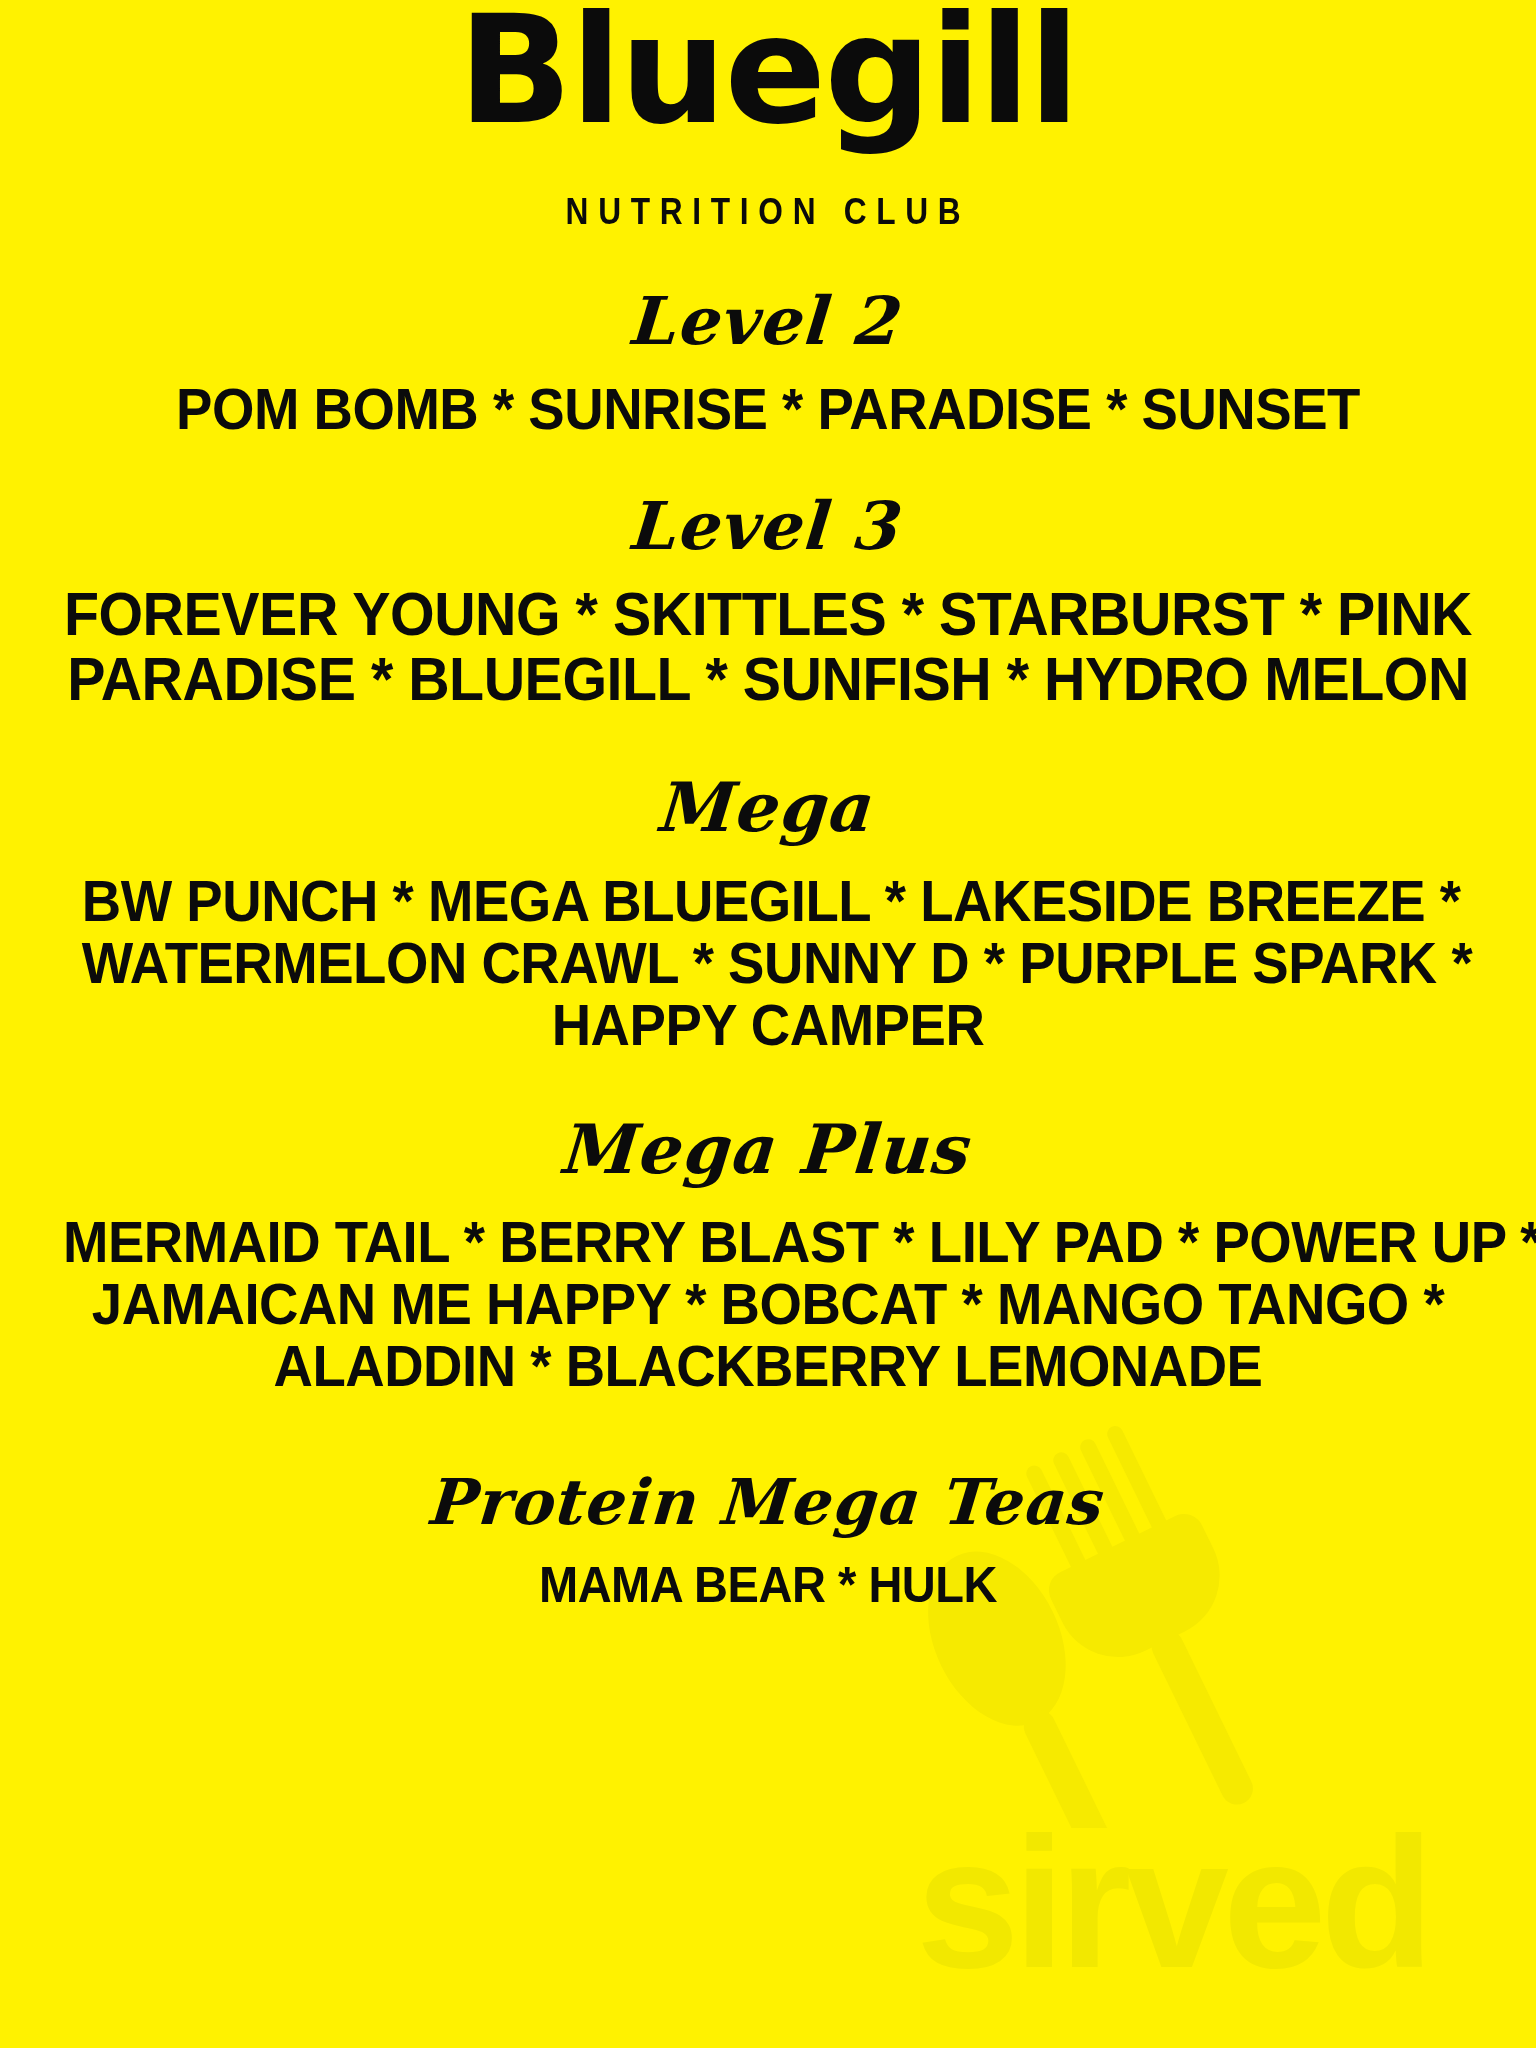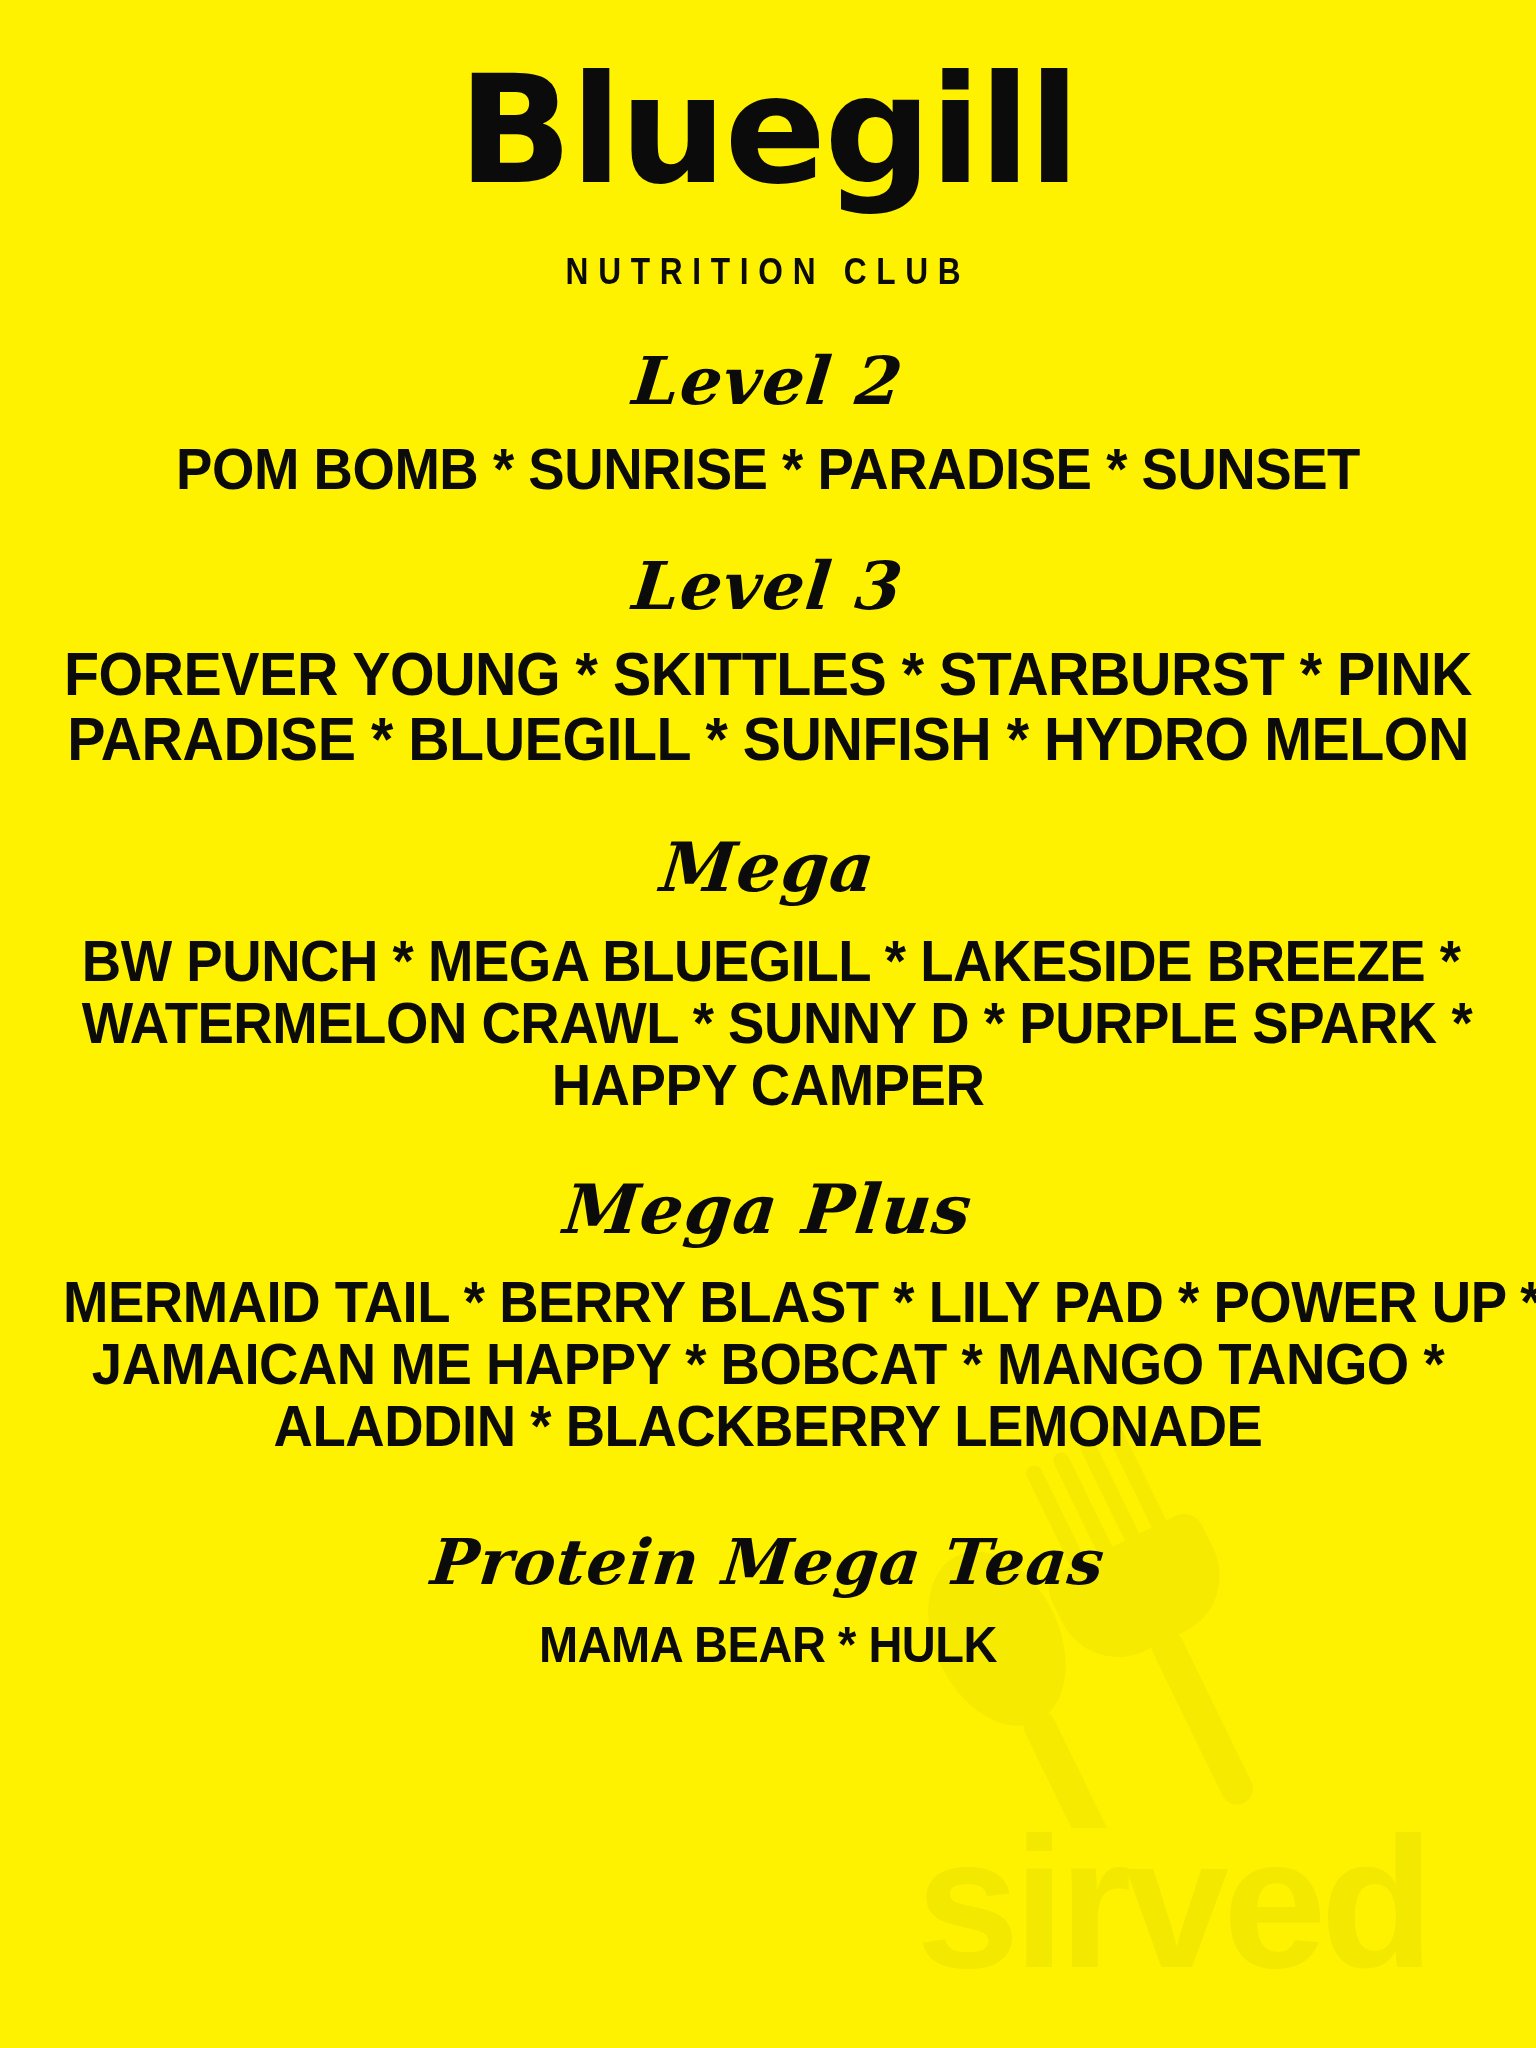--- a/index.html
+++ b/index.html
@@ -52,21 +52,20 @@
     color: #F2E800;
     line-height: 1;
     white-space: nowrap;
   }
 
   
   #content {
     position: relative;
     z-index: 2;
     width: 1536px;
-    padding-top: 60px;
     box-sizing: border-box;
     text-align: center;
   }
 
   .brand-block {
     text-align: center;
   }
   .brand-line {
     font-family: "DejaVu Sans", sans-serif;
     font-weight: 700;

